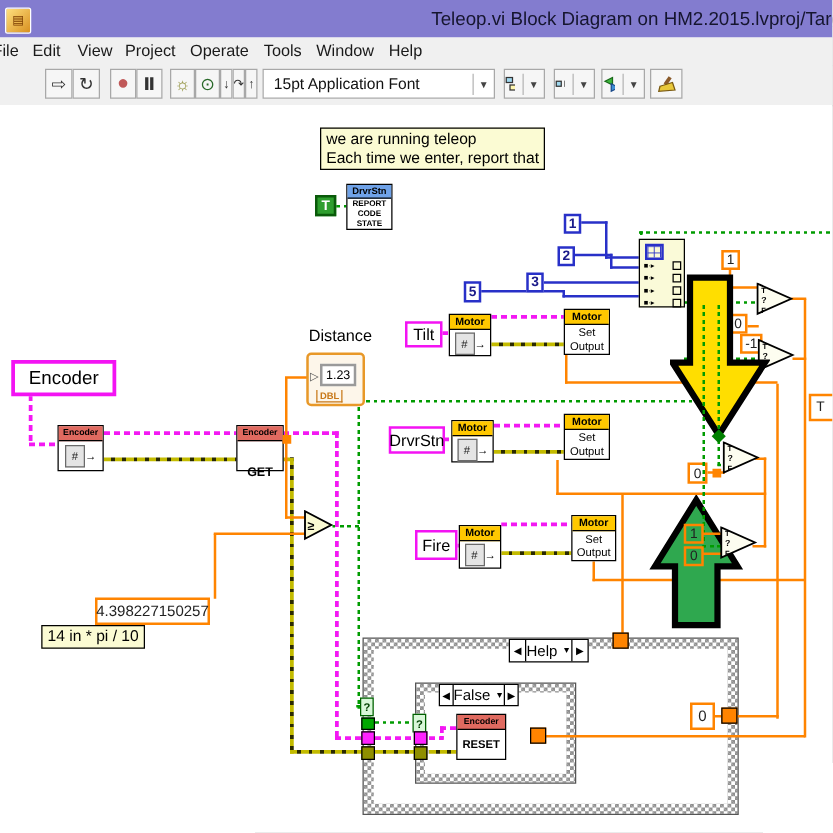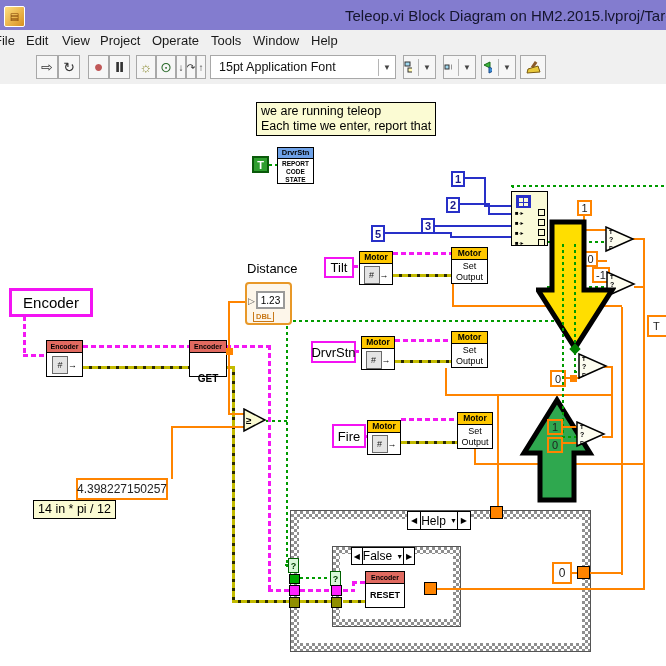--- a/index.html
+++ b/index.html
@@ -238,21 +238,21 @@
   <div class="blh" style="left:435px;top:225px;width:77px"></div>
   <div class="blh" style="left:384px;top:232px;width:68px"></div>
   <div class="blv" style="left:450px;top:232px;height:6px"></div>
   <div class="blh" style="left:450px;top:236px;width:62px"></div>
 
   <div class="cmt" style="left:256px;top:102px">
     <div>we are running teleop</div>
     <div>Each time we enter, report that</div>
   </div>
   <div class="cmt" style="left:33px;top:500px">
-    <div>14 in * pi / 12</div>
+    <div>14 in * pi / 10</div>
   </div>
 
   <div class="lblbox" style="left:9px;top:288px;width:84px;height:29px;border-width:3px;font-size:15px">
       <span>Encoder</span>
     </div>
   <div class="abs" style="left:247px;top:261px;font-size:13px;z-index:25">Distance</div>
   <div class="lblbox" style="left:324px;top:257px;width:30px;height:21px;font-size:13px">
       <span>Tilt</span>
     </div>
   <div class="lblbox" style="left:311px;top:341px;width:45px;height:22px;font-size:13px">

